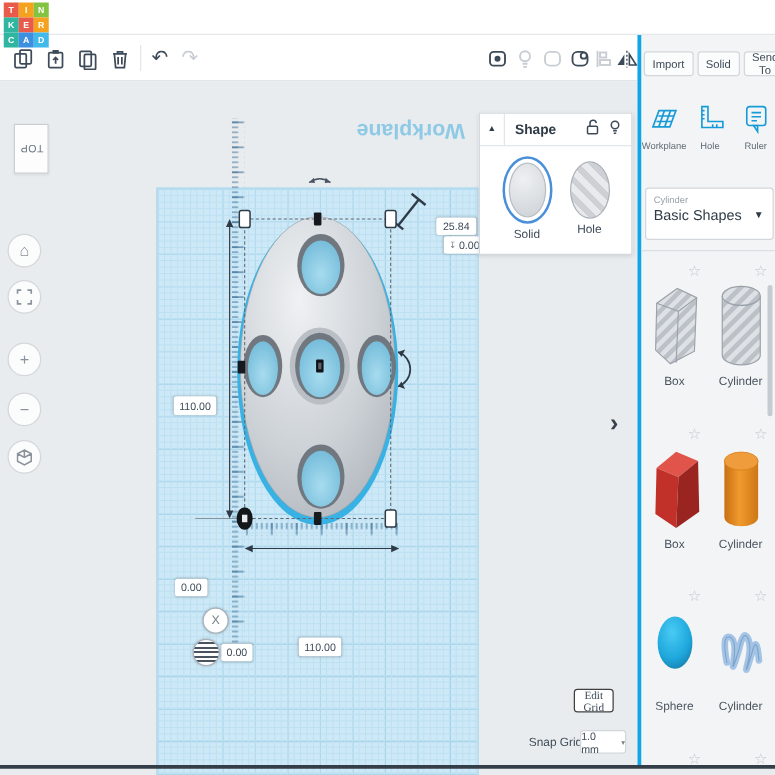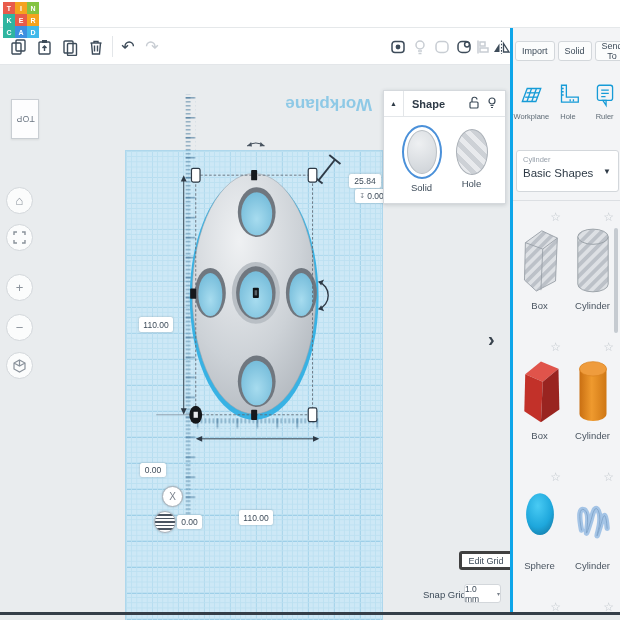--- a/index.html
+++ b/index.html
@@ -62,23 +62,23 @@
     border:1px solid #c9ced3;box-shadow:0 1px 2px rgba(0,0,0,.08);display:flex;align-items:center;justify-content:center}
   .viewcube span{transform:rotate(180deg);font-size:8.5px;color:#6b7683;letter-spacing:.5px}
   .navbtn{position:absolute;left:6px;width:27px;height:27px;border-radius:50%;background:#fbfcfc;
     border:1px solid #d3d7db;color:#8a929b;display:flex;align-items:center;justify-content:center;font-size:13px}
   .cadsvg{position:absolute;left:125px;top:85px;z-index:3}
   .mlabel{position:absolute;background:#fff;border-radius:2px;font-size:8.5px;color:#3d4b59;
     display:flex;align-items:center;justify-content:center;box-shadow:0 0 2px rgba(40,50,60,.35);z-index:6}
   .badge{position:absolute;border-radius:50%;background:#fff;border:1px solid #aab2ba;
     box-shadow:0 0 2px rgba(40,50,60,.3);display:flex;align-items:center;justify-content:center;z-index:6}
   .ruler-badge{background:repeating-linear-gradient(180deg,#fdfdfd 0 2px,#4a5460 2px 3.6px)}
-  .editgrid{position:absolute;left:459px;top:551px;width:54px;height:19px;background:#fff;
-    border:3px solid #404040;border-radius:3px;font-size:9px;color:#3d4b59;display:flex;
-    align-items:center;justify-content:center;z-index:6;font-family:Liberation Sans, sans-serif}
+  .editgrid{position:absolute;left:459px;top:551px;width:32px;height:19px;background:#fff;
+    border:1px solid #404040;border-radius:3px;font-size:9px;color:#3d4b59;display:flex;
+    align-items:center;justify-content:center;z-index:6;font-family:Liberation Serif, serif}
   .snaplabel{position:absolute;left:423px;top:589px;font-size:9.5px;color:#3d4b59;z-index:6}
   .snapvalue{position:absolute;left:464px;top:584px;width:37px;height:19px;background:#fff;
     border:1px solid #d3d7db;border-radius:3px;font-size:8.5px;color:#3d4b59;display:flex;
     align-items:center;justify-content:center;gap:18px;z-index:6}
   .snapvalue .c{font-size:6px;color:#7a828c}
   .collapse-chevron{position:absolute;left:488px;top:328px;font-size:20px;font-weight:bold;
     color:#39434d;z-index:16}
   
   .inspector{position:absolute;left:383px;top:90px;width:123px;height:114px;background:#fff;
     border:1px solid #d5d9dd;box-shadow:0 1px 4px rgba(40,50,60,.18);z-index:8}

